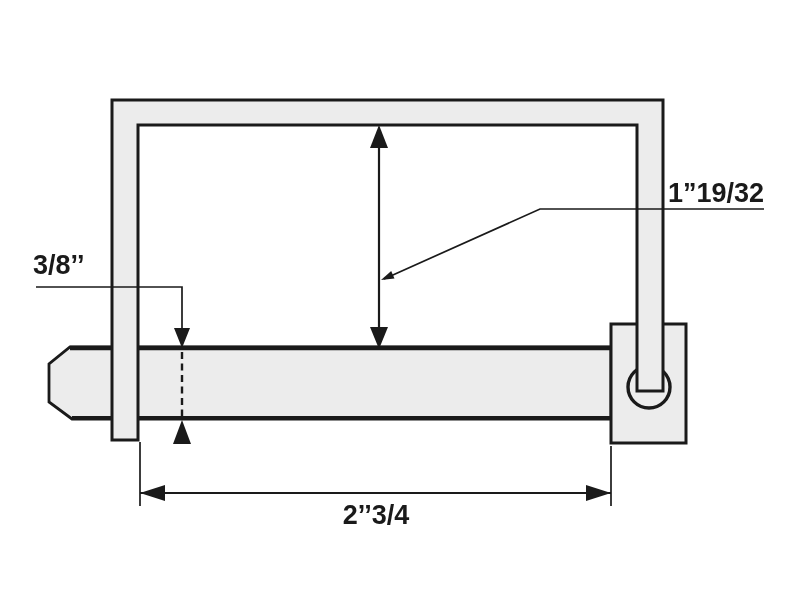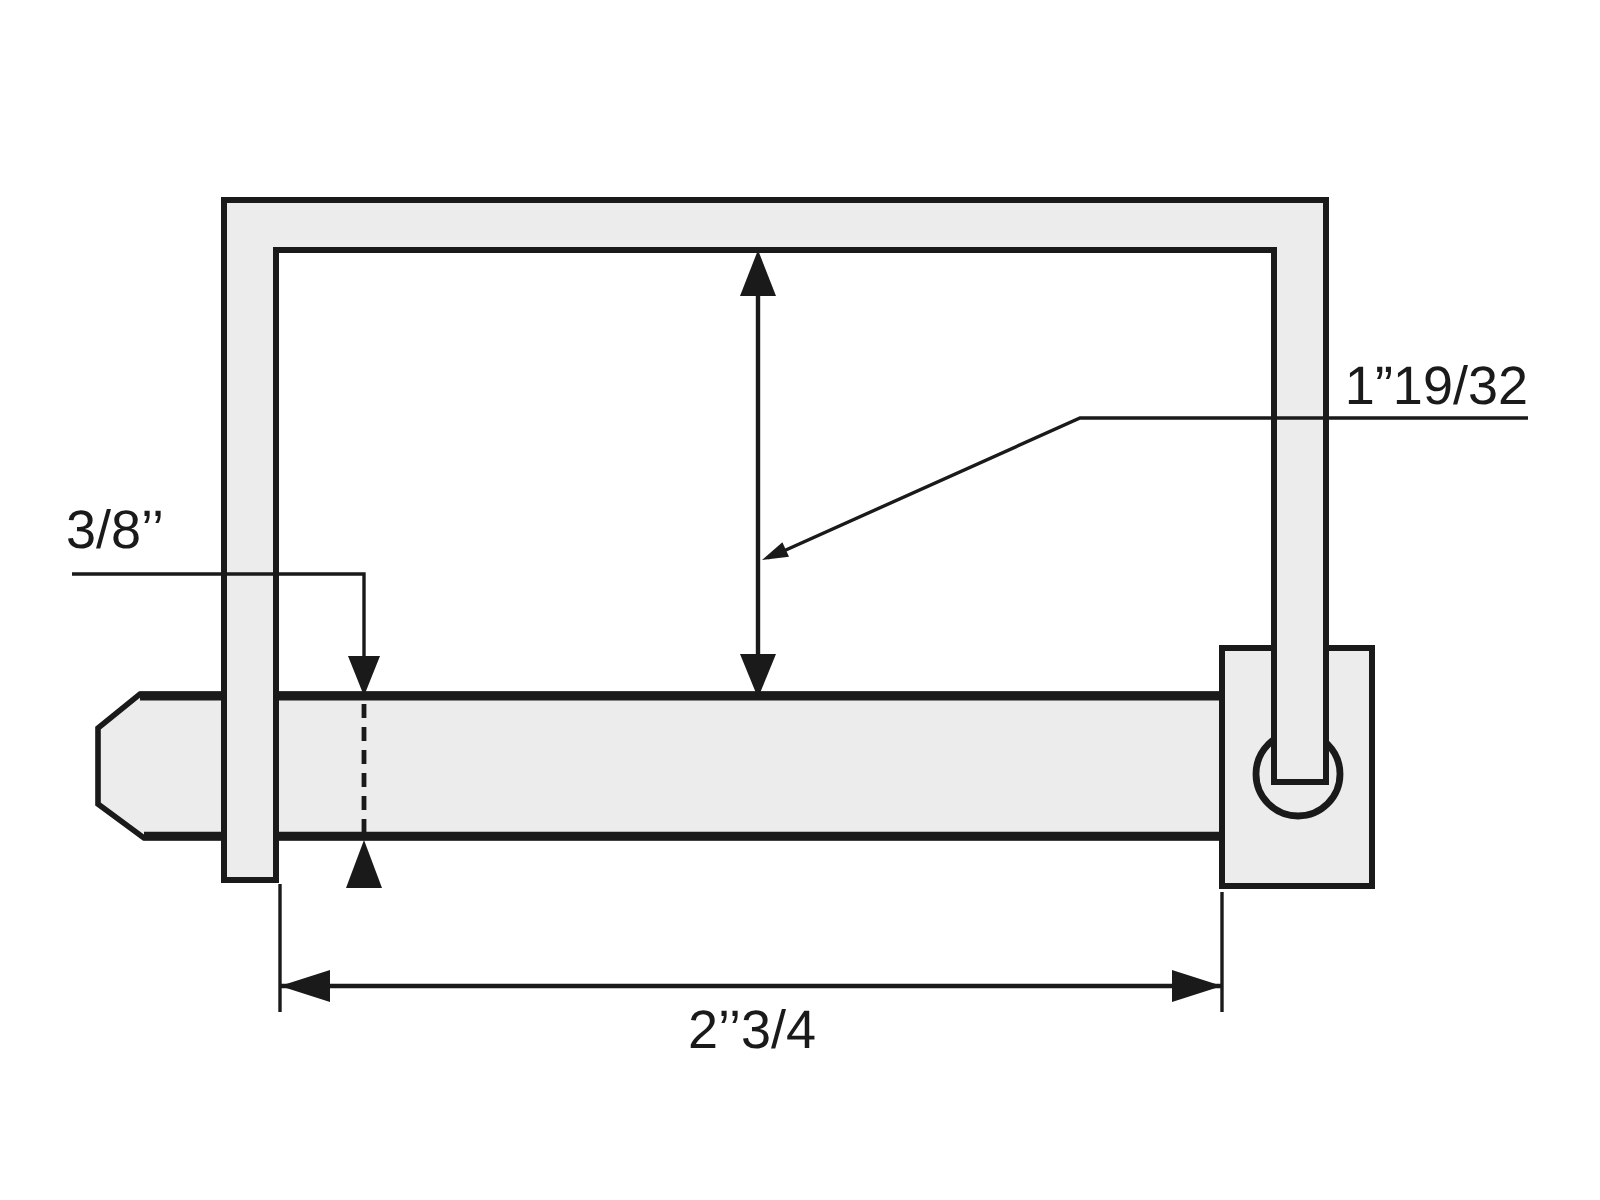--- a/index.html
+++ b/index.html
@@ -6,20 +6,21 @@
     margin: 0;
     padding: 0;
     background: #ffffff;
   }
   .canvas {
     position: relative;
     width: 800px;
     height: 600px;
     background: #ffffff;
     overflow: hidden;
+    font-weight: bold;
   }
   svg text {
     font-family: "Liberation Sans", sans-serif;
     font-size: 27px;
     fill: #1a1a1a;
   }
 </style>
 </head>
 <body>
 

